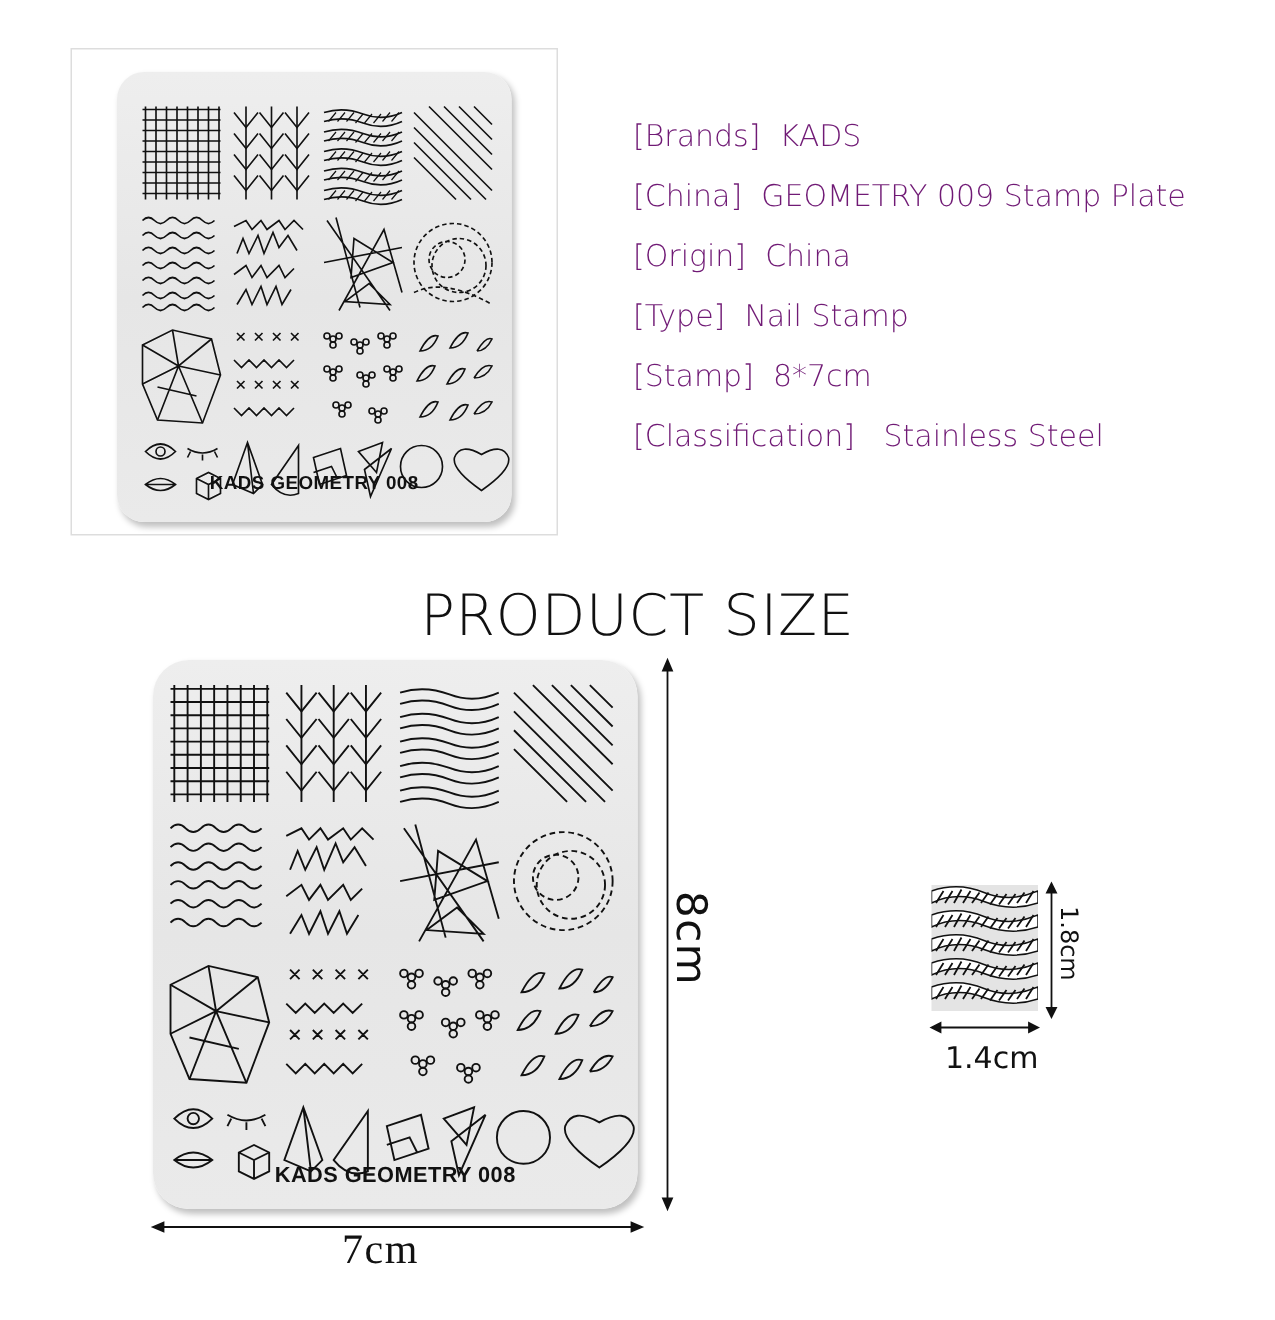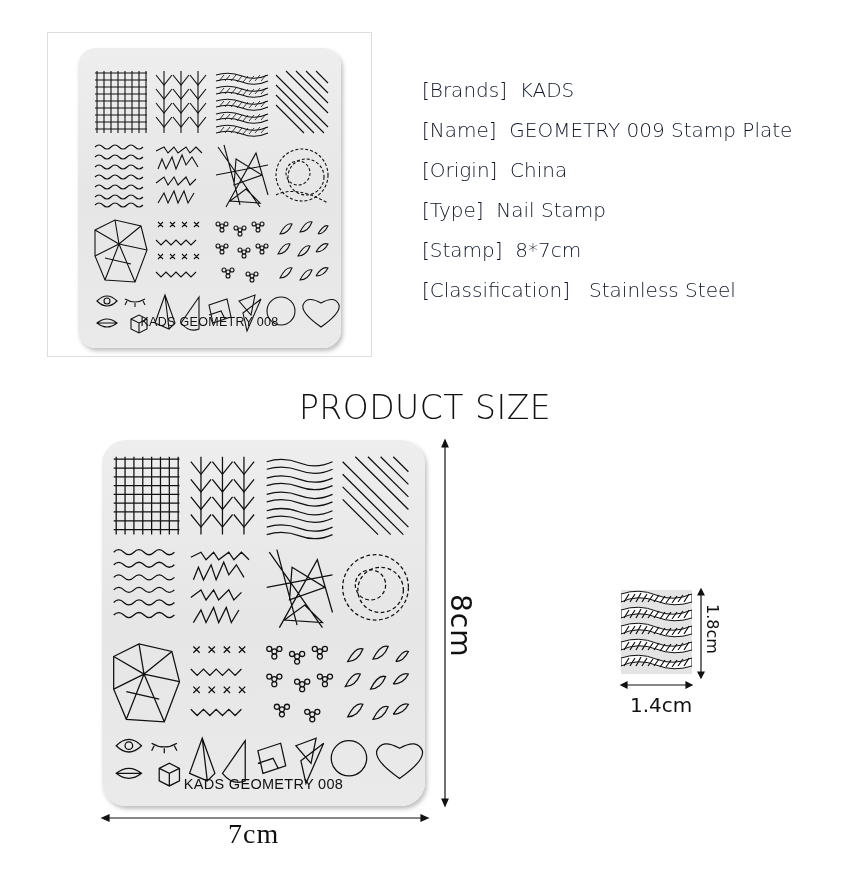--- a/index.html
+++ b/index.html
@@ -2,26 +2,26 @@
 <html><head>
 <meta charset="utf-8">
 <style>
   html,body{margin:0;padding:0;background:#ffffff;}
   body{width:850px;height:880px;position:relative;overflow:hidden;font-family:"DejaVu Sans",sans-serif;color:#222;}
   .thumb-frame{position:absolute;left:47px;top:32px;width:325px;height:325px;border:1px solid #dddddd;box-sizing:border-box;background:#fff;}
   .plate{position:absolute;background:linear-gradient(180deg,#eeeeee 0%,#e6e6e6 50%,#eaeaea 100%);border-radius:22px;box-shadow:2px 3px 4px rgba(0,0,0,0.25);overflow:hidden;}
   .plate.small{left:30px;top:15px;width:263px;height:300px;border-radius:18px;}
   .plate.big{left:102px;top:440px;width:323px;height:366px;border-radius:24px;}
   .plate svg{position:absolute;left:0;top:0;}
-  .plate-label{position:absolute;left:0;right:0;text-align:center;font-family:"Liberation Sans",sans-serif;font-weight:normal;color:#111;}
+  .plate-label{position:absolute;left:0;right:0;text-align:center;font-family:"Liberation Sans",sans-serif;font-weight:bold;color:#111;}
   .plate.small .plate-label{bottom:19px;font-size:12.5px;letter-spacing:0.3px;}
   .plate.big .plate-label{bottom:14px;font-size:14.5px;letter-spacing:0.3px;}
-  .specs{position:absolute;left:422px;top:74px;font-family:"DejaVu Sans",sans-serif;font-size:20px;font-weight:300;color:#0f172a;}
+  .specs{position:absolute;left:422px;top:74px;font-family:"DejaVu Sans",sans-serif;font-size:20px;font-weight:300;color:#701a75;}
   .spec-row{height:40px;line-height:32px;white-space:pre;}
-  .section-title{position:absolute;left:0;width:850px;top:388px;text-align:center;font-family:"DejaVu Sans",sans-serif;font-size:33px;font-weight:300;letter-spacing:0.5px;color:#111;}
+  .section-title{position:absolute;left:0;width:850px;top:388px;text-align:center;font-family:"DejaVu Sans",sans-serif;font-size:38px;font-weight:300;letter-spacing:0.5px;color:#111;}
   .dim-label{position:absolute;font-family:"DejaVu Sans",sans-serif;color:#111;}
   .dim-7cm{left:228px;top:818px;font-size:28px;letter-spacing:1px;font-family:Liberation Serif, serif;}
   .dim-8cm{left:443px;top:594px;font-size:28px;transform:rotate(90deg);transform-origin:left top;left:477px;letter-spacing:1px;}
   .dim-14{left:630px;top:693px;font-size:20px;}
   .dim-18{left:722px;top:604px;font-size:16px;transform:rotate(90deg);transform-origin:left top;}
   .sample{position:absolute;left:621px;top:590px;width:71px;height:84px;background:#e4e4e4;}
   .overlay{position:absolute;left:0;top:0;pointer-events:none;}
 </style>
 </head>
 <body>
@@ -131,21 +131,21 @@
           <path d="M226 34Q206 20 208 12Q212 2 226 10Q240 2 244 12Q246 20 226 34Z"></path>
         </g>
       </g>
     </svg>
     <div class="plate-label">KADS GEOMETRY 008</div>
   </div>
 </div>
 
 <div class="specs">
   <div class="spec-row"><span>[Brands]</span>  <span>KADS</span></div>
-  <div class="spec-row"><span>[Name]</span>  <span>GEOMETRY 009 Stamp Plate</span></div>
+  <div class="spec-row"><span>[China]</span>  <span>GEOMETRY 009 Stamp Plate</span></div>
   <div class="spec-row"><span>[Origin]</span>  <span>China</span></div>
   <div class="spec-row"><span>[Type]</span>  <span>Nail Stamp</span></div>
   <div class="spec-row"><span>[Stamp]</span>  <span>8*7cm</span></div>
   <div class="spec-row"><span>[Classification]</span>  <span> Stainless Steel</span></div>
 </div>
 
 <div class="section-title">PRODUCT SIZE</div>
 
 <div class="plate big">
   <svg width="323" height="366" viewBox="0 0 263 300" preserveAspectRatio="none">

